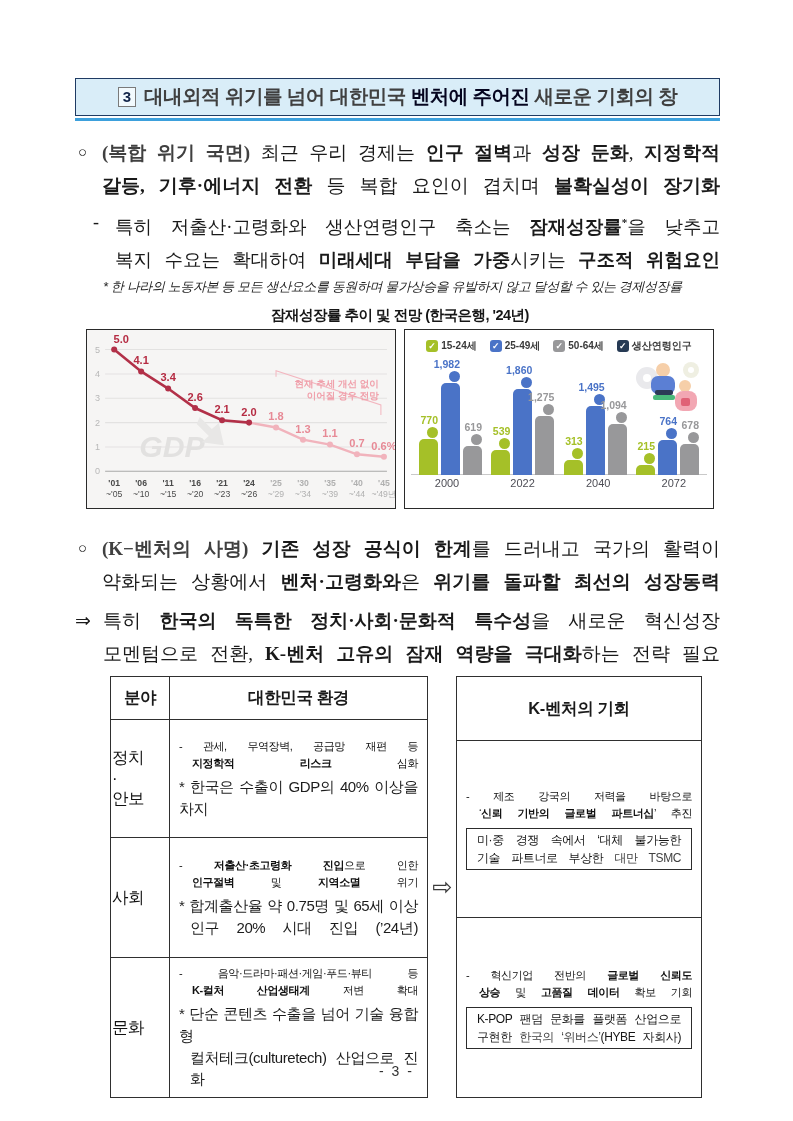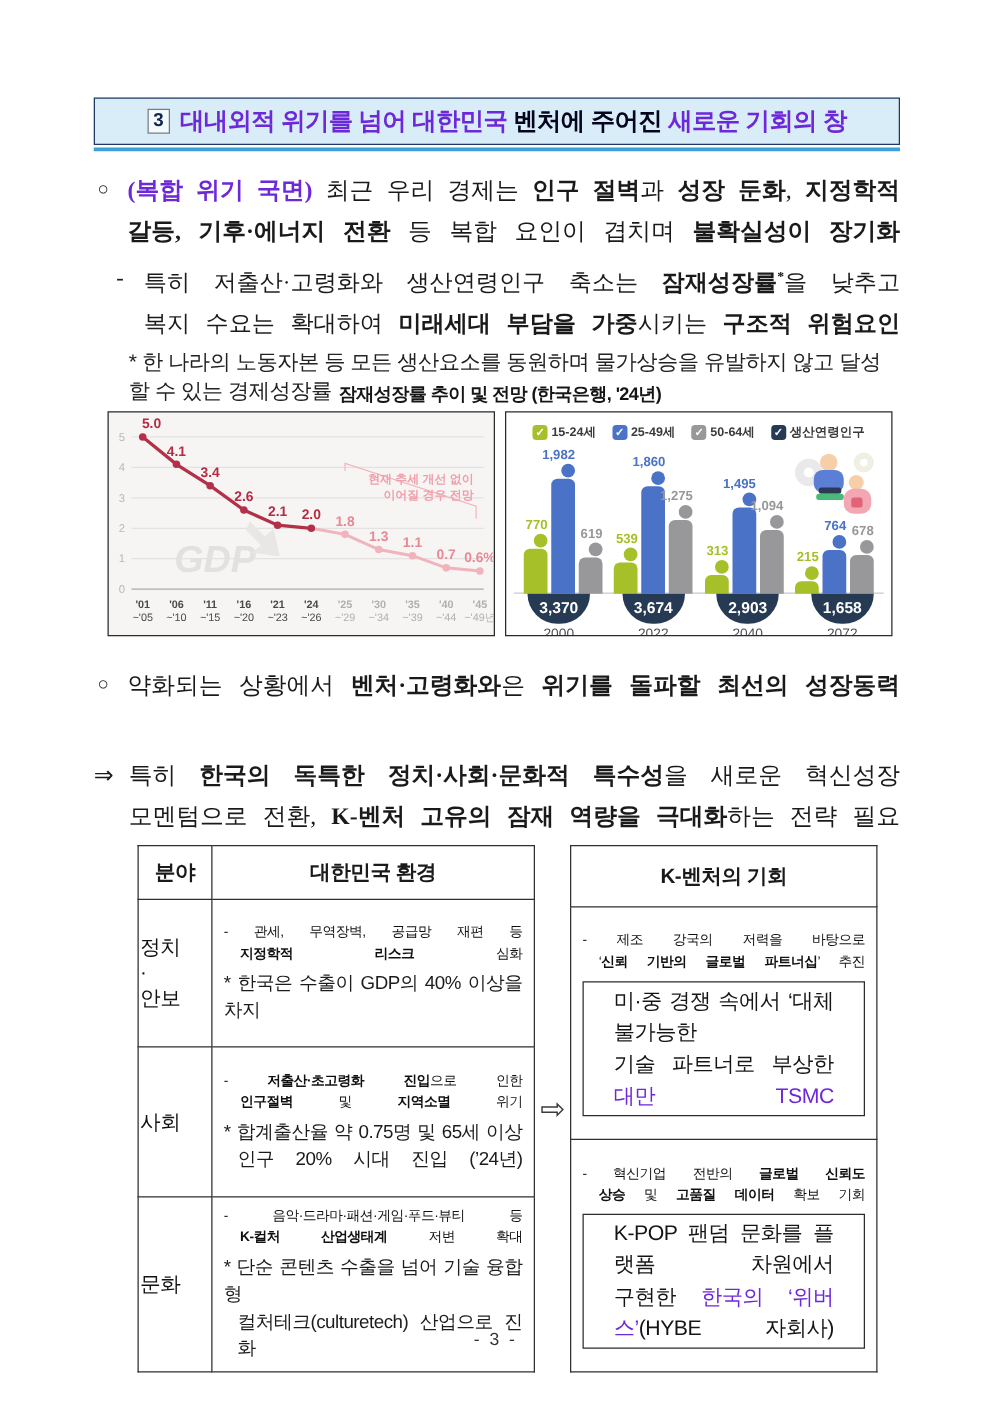--- a/index.html
+++ b/index.html
@@ -7,37 +7,37 @@
         font-family:"Liberation Serif",serif;color:#1a1a1a;}
 
   
   .title-wrap{position:absolute;top:78px;left:75px;width:645px;}
   .title-box{border:1.6px solid #1f3b63;background:#d9edf8;padding:4px 8px 5px 8px;
              display:flex;align-items:center;justify-content:center;gap:8px;}
   .title-underline{height:3px;background:#3da0dc;margin-top:2px;}
   .title-num{font-family:"Liberation Sans",sans-serif;font-size:15px;font-weight:bold;color:#12254a;
              border:1px solid #7a7a7a;background:#f2fafe;padding:0 4px;line-height:18px;}
   .title-text{font-family:"Liberation Sans",sans-serif;font-size:19.5px;font-weight:bold;letter-spacing:-0.5px;white-space:nowrap;}
-  .c-blue{color:#6d28d9;}
+  .c-blue{color:#404040;}
   .c-dark{color:#05051f;}
 
   
   .para{position:absolute;display:flex;}
   .para .bullet{flex:0 0 auto;}
   .para .ptext{flex:1 1 auto;}
   .rline{text-align:justify;text-align-last:justify;}
   .b{font-weight:bold;}
   .sup{font-size:11px;vertical-align:super;}
   .p-main{font-size:19px;line-height:33px;}
   .p-main .bullet{width:24px;font-size:15px;line-height:33px;}
   .p-sub{font-size:18.5px;line-height:33px;}
   .p-sub .bullet{width:22px;font-size:18px;line-height:33px;}
   .p-arrow .bullet{width:28px;font-size:19px;line-height:33px;}
-  .footnote{position:absolute;font-family:"Liberation Sans",sans-serif;font-size:17px;color:#222;
-            letter-spacing:-0.4px;}
+  .footnote{position:absolute;font-family:"Liberation Sans",sans-serif;font-size:13px;color:#222;
+            letter-spacing:-0.4px;font-style:italic;}
   .footnote .rline{text-align:left;text-align-last:left;}
 
   
   .charts{position:absolute;top:306px;left:86px;width:628px;}
   .chart-titles{display:flex;gap:8px;}
   .chart-titles div{flex:1;text-align:center;font-family:"Liberation Sans",sans-serif;
                     font-size:14.5px;font-weight:bold;color:#161616;letter-spacing:-0.5px;}
   .chart-boxes{display:flex;gap:8px;margin-top:4px;}
   .chart-box{flex:1;border:1.4px solid #2a2a2a;height:178px;position:relative;background:#fff;overflow:hidden;}
   .chart-box.left{background:#f6f5f4;}
@@ -72,21 +72,21 @@
   table.doc{border:1.5px solid #1d1d1d;}
   .tbl-left{width:318px;}
   .tbl-right{width:246px;}
   th.hcell{font-size:16.5px;font-weight:bold;height:40px;text-align:center;background:#fff;}
   td.fcell{width:56px;text-align:center;font-size:16.5px;color:#111;}
   td.ccell{padding:7px 9px;vertical-align:middle;}
   .cell-main{font-size:11px;line-height:1.55;color:#101010;}
   .cell-main .rline.cont{padding-left:13px;}
   .cell-note{font-size:15px;line-height:1.45;color:#1c1c1c;margin-top:4px;}
   .cell-note .rline.cont{padding-left:11px;}
-  .mini-box{border:1.2px solid #2c2c2c;margin-top:6px;padding:2px 24px;font-size:17px;line-height:1.5;color:#151515;}
+  .mini-box{border:1.2px solid #2c2c2c;margin-top:6px;padding:2px 10px;font-size:12px;line-height:1.5;color:#151515;}
   .arrow-col{width:28px;display:flex;align-items:center;justify-content:center;}
   .arrow-glyph{font-family:"DejaVu Sans",sans-serif;font-size:24px;color:#3c3c3c;}
 
   .pagenum{position:absolute;top:1063px;left:0;width:100%;text-align:center;
            font-family:"Liberation Sans",sans-serif;font-size:14px;color:#333;letter-spacing:2px;}
 </style>
 </head>
 <body>
 
 <div class="page">
@@ -274,26 +274,20 @@
                 <div class="head" style="background: rgb(74, 115, 199);"></div>
                 <div class="body" style="background: rgb(74, 115, 199); height: 35px;"></div>
               </div>
               <div class="pbar">
                 <div class="v" style="color: rgb(152, 152, 154);">678</div>
                 <div class="head" style="background: rgb(152, 152, 154);"></div>
                 <div class="body" style="background: rgb(152, 152, 154); height: 31px;"></div>
               </div>
             </div>
           </div>
-          <div class="badges-row">
-            <div class="badge" style="left: 10%;">3,370</div>
-            <div class="badge" style="left: 37%;">3,674</div>
-            <div class="badge" style="left: 64%;">2,903</div>
-            <div class="badge" style="left: 91%;">1,658</div>
-          </div>
           <div class="years-row">
             <div class="year" style="left: 10%;">2000</div>
             <div class="year" style="left: 37%;">2022</div>
             <div class="year" style="left: 64%;">2040</div>
             <div class="year" style="left: 91%;">2072</div>
           </div>
           <svg width="72" height="58" class="illus">
             <circle cx="14" cy="20" r="11" fill="#e9e9ec"></circle>
             <circle cx="14" cy="20" r="4" fill="#fff"></circle>
             <circle cx="58" cy="12" r="8" fill="#efefe2"></circle>
@@ -306,20 +300,21 @@
             <rect x="42" y="33" width="22" height="20" rx="8" fill="#f2a7b3"></rect>
             <rect x="48" y="40" width="9" height="8" rx="2" fill="#e06377"></rect>
           </svg>
         </div>
     </div>
   </div>
 
   <div class="para p-main" style="top:532px;left:78px;width:642px;">
     <span class="bullet">○</span>
     <div class="ptext">
+        <div class="rline"><span class="b c-blue">(K−벤처의 사명)</span><span> </span><span class="b">기존 성장 공식이 한계</span><span>를 드러내고 국가의 활력이</span></div>
         <div class="rline cont"><span>약화되는 상황에서 </span><span class="b">벤처·고령화와</span><span>은 </span><span class="b">위기를 돌파할 최선의 성장동력</span></div>
       </div>
   </div>
 
   <div class="para p-main p-arrow" style="top:604px;left:75px;width:645px;">
     <span class="bullet">⇒</span>
     <div class="ptext">
         <div class="rline"><span>특히 </span><span class="b">한국의 독특한 정치·사회·문화적 특수성</span><span>을 새로운 혁신성장</span></div>
         <div class="rline cont"><span>모멘텀으로 전환, </span><span class="b">K-벤처 고유의 잠재 역량을 극대화</span><span>하는 전략 필요</span></div>
       </div>
@@ -402,21 +397,21 @@
               </div>
         </td>
       </tr>
       <tr style="height:120px;">
         <td class="ccell">
           <div class="cell-main">
                 <div class="rline"><span>- 혁신기업 전반의 </span><span class="b">글로벌 신뢰도</span></div>
                 <div class="rline cont"><span class="b">상승</span><span> 및 </span><span class="b">고품질 데이터</span><span> 확보 기회</span></div>
               </div>
           <div class="mini-box">
-                <div class="rline"><span>K-POP 팬덤 문화를 플랫폼 차원에서</span></div>
+                <div class="rline"><span>K-POP 팬덤 문화를 플랫폼 산업으로</span></div>
                 <div class="rline cont"><span>구현한 </span><span class="c-blue">한국의 ‘위버스’</span><span>(HYBE 자회사)</span></div>
               </div>
         </td>
       </tr>
     </tbody>
       </table>
   </div>
 
   <div class="pagenum">- 3 -</div>
 </div>

